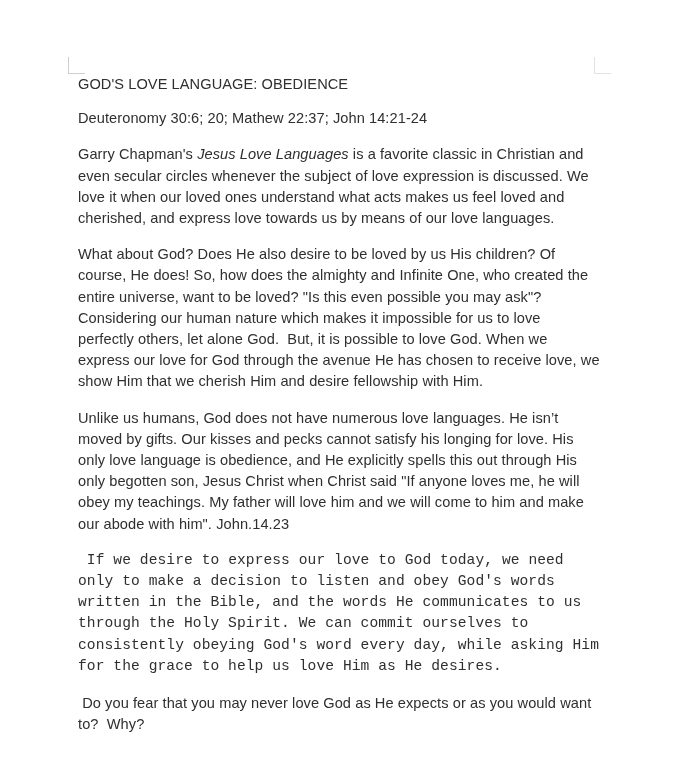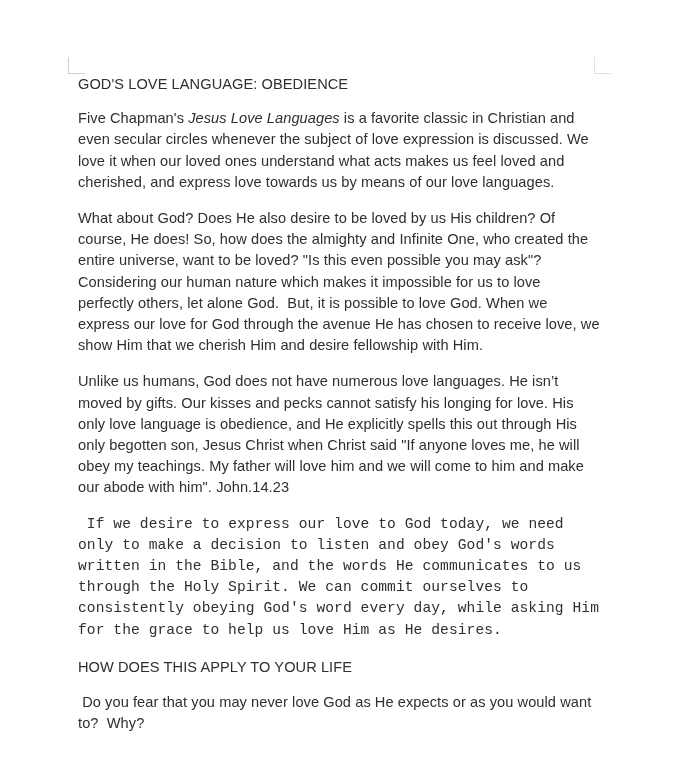--- a/index.html
+++ b/index.html
@@ -94,28 +94,28 @@
 
 <div id="page">
 
   <div class="crop-mark tl"></div>
   <div class="crop-mark tr"></div>
 
   <div id="doc">
 
     <p class="line title">GOD'S LOVE LANGUAGE: OBEDIENCE</p>
 
+    <p class="line reference">Deuteronomy 30:6; 20; Mathew 22:37; John 14:21-24</p>
 
-    <p class="para"><span>Five Chapman's </span><em>Jesus Love Languages</em><span> is a favorite classic in Christian and even secular circles whenever the subject of love expression is discussed. We love it when our loved ones understand what acts makes us feel loved and cherished, and express love towards us by means of our love languages.</span></p>
+    <p class="para"><span>Garry Chapman's </span><em>Jesus Love Languages</em><span> is a favorite classic in Christian and even secular circles whenever the subject of love expression is discussed. We love it when our loved ones understand what acts makes us feel loved and cherished, and express love towards us by means of our love languages.</span></p>
 
     <p class="para">What about God? Does He also desire to be loved by us His children? Of course, He does! So, how does the almighty and Infinite One, who created the entire universe, want to be loved? "Is this even possible you may ask"? Considering our human nature which makes it impossible for us to love perfectly others, let alone God.  But, it is possible to love God. When we express our love for God through the avenue He has chosen to receive love, we show Him that we cherish Him and desire fellowship with Him.</p>
 
     <p class="para">Unlike us humans, God does not have numerous love languages. He isn’t moved by gifts. Our kisses and pecks cannot satisfy his longing for love. His only love language is obedience, and He explicitly spells this out through His only begotten son, Jesus Christ when Christ said "If anyone loves me, he will obey my teachings. My father will love him and we will come to him and make our abode with him". John.14.23</p>
 
     <p class="para last-body"> If we desire to express our love to God today, we need only to make a decision to listen and obey God's words written in the Bible, and the words He communicates to us through the Holy Spirit. We can commit ourselves to consistently obeying God's word every day, while asking Him for the grace to help us love Him as He desires.</p>
 
-    <p class="line section-heading">HOW DOES THIS APPLY TO YOUR LIFE</p>
 
 
     <p class="para question"> Do you fear that you may never love God as He expects or as you would want to?  Why?</p>
 
   </div>
 </div>
 
 </body></html>

